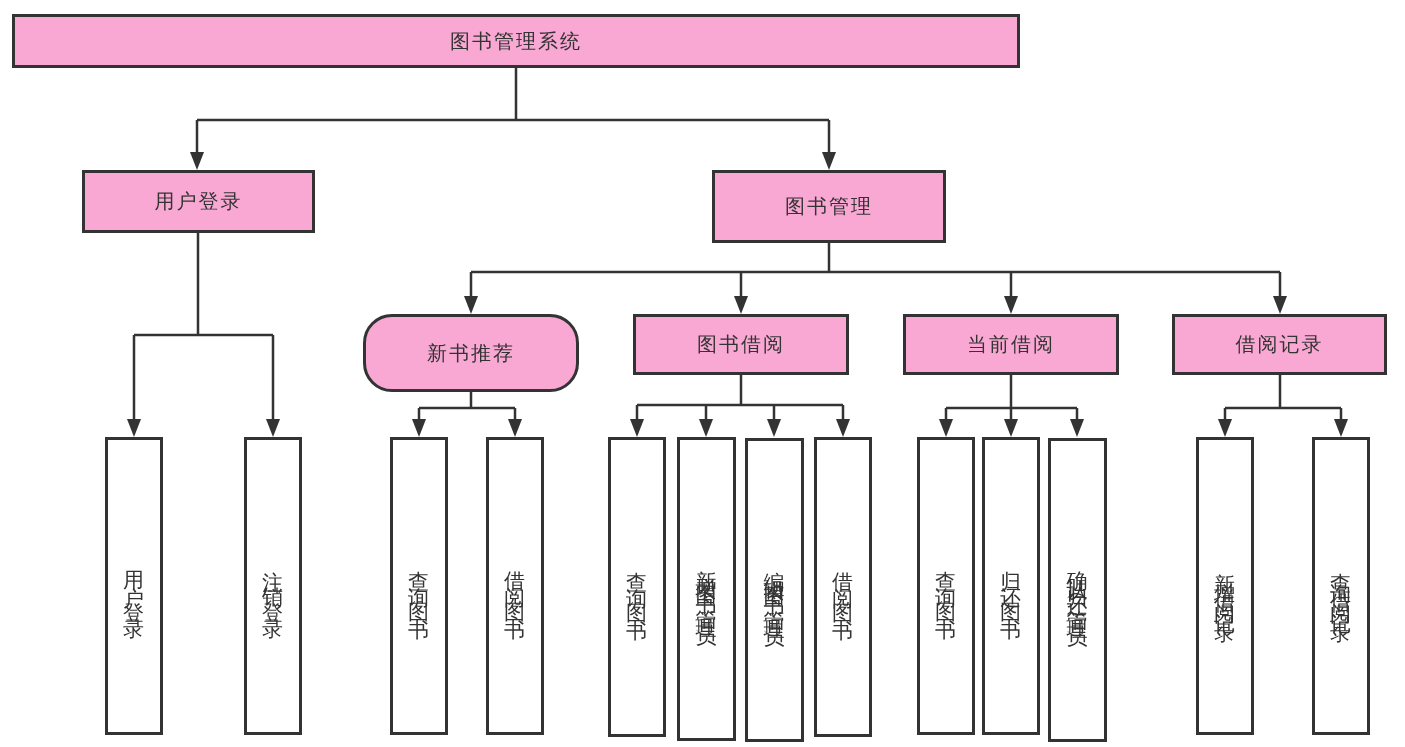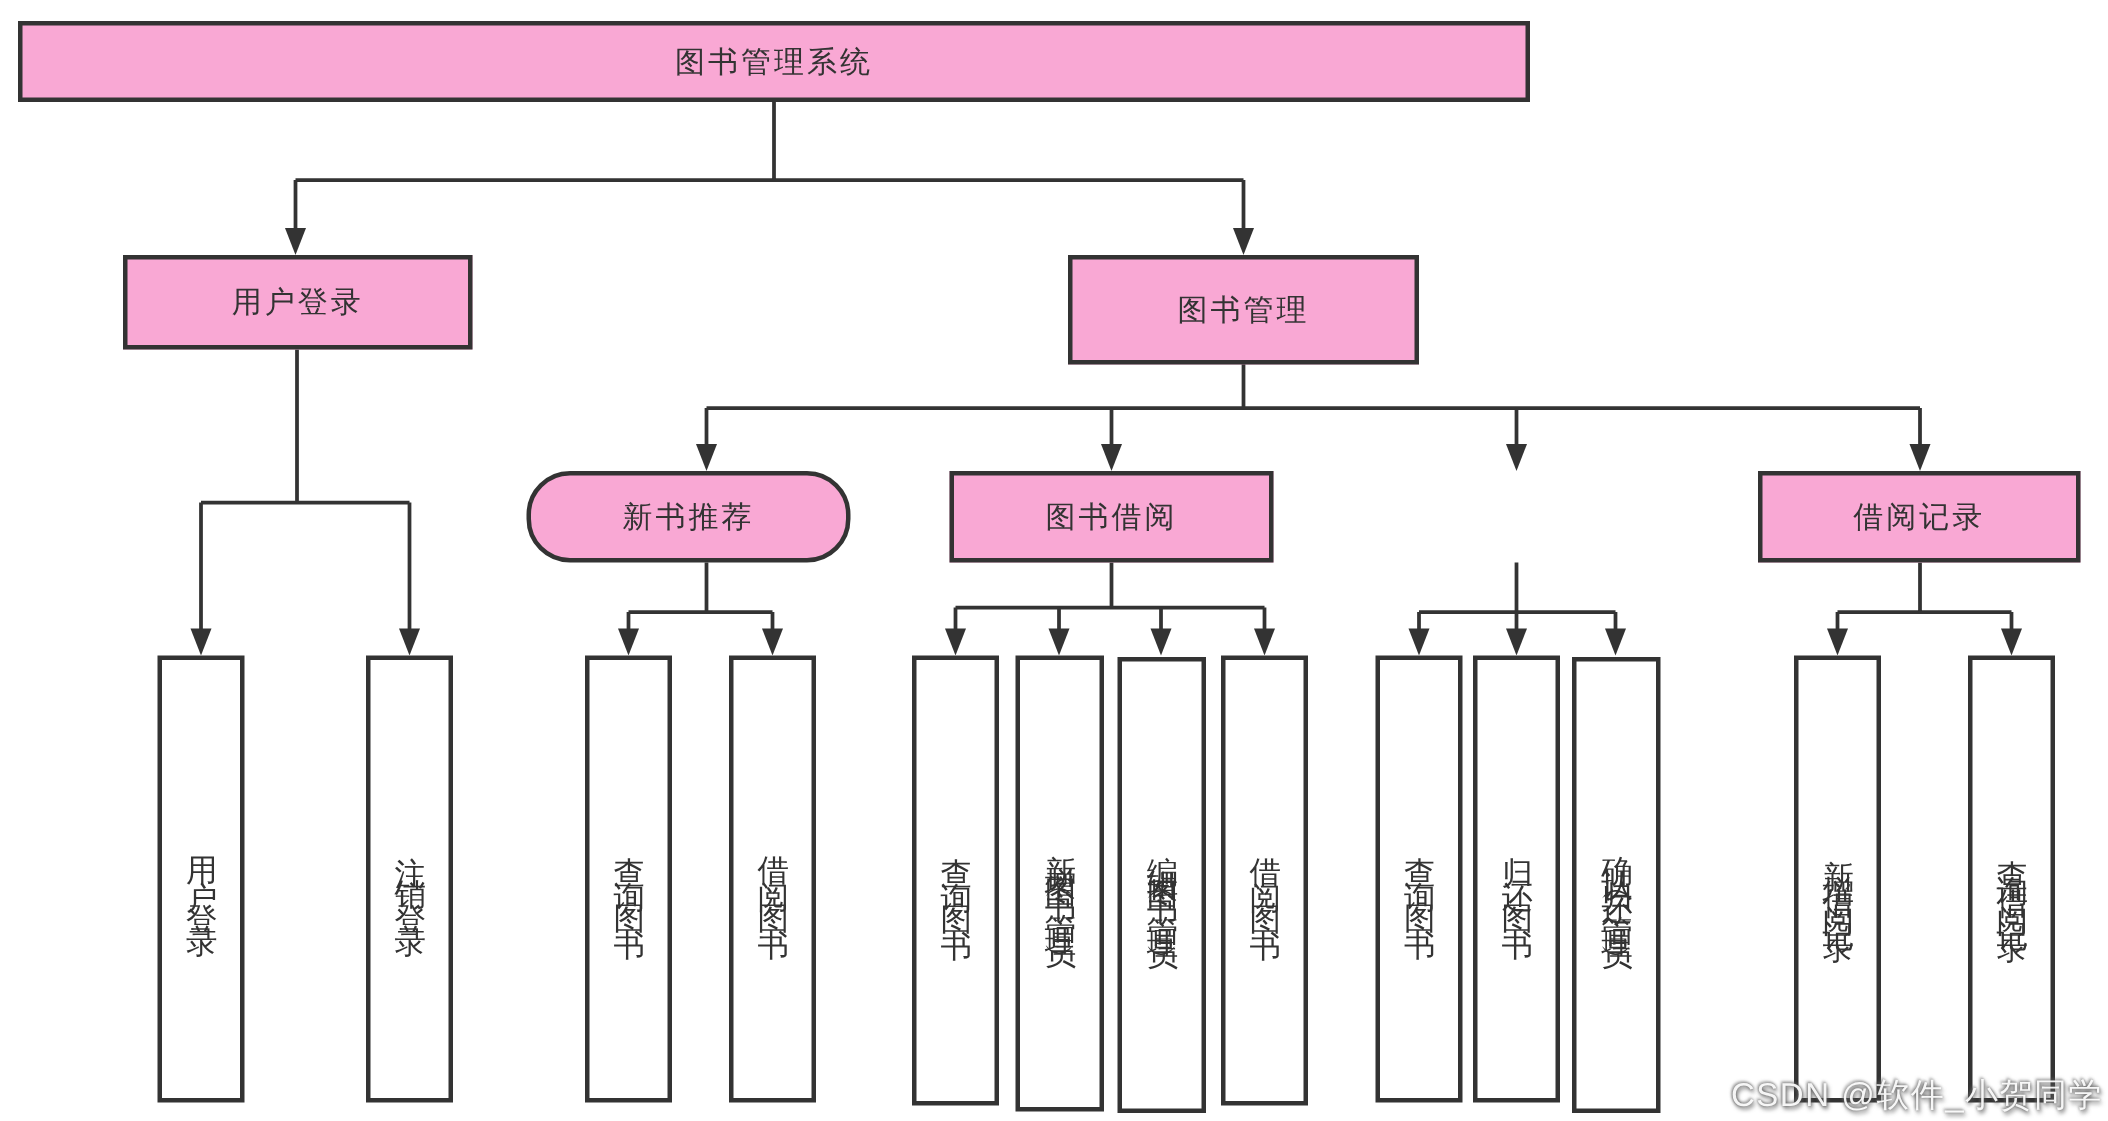--- a/index.html
+++ b/index.html
@@ -75,22 +75,23 @@
       <polygon points="1218,419 1232,419 1225,437"></polygon>
       <polygon points="1334,419 1348,419 1341,437"></polygon>
     </g>
   </svg>
 
   <div class="box" style="left:12px; top:14px; width:1008px; height:54px;">图书管理系统</div>
 
   <div class="box" style="left:82px; top:170px; width:233px; height:63px;">用户登录</div>
   <div class="box" style="left:712px; top:170px; width:234px; height:73px;">图书管理</div>
 
-  <div class="box" style="left:351px; top:314px; width:216px; height:61px;border-radius:29px;">新书推荐</div>
+  <div class="box" style="left:363px; top:314px; width:216px; height:78px;border-radius:29px;">新书推荐</div>
   <div class="box" style="left:633px; top:314px; width:216px; height:61px;">图书借阅</div>
+  <div class="box" style="left:903px; top:314px; width:216px; height:61px;">当前借阅</div>
   <div class="box" style="left:1172px; top:314px; width:215px; height:61px;">借阅记录</div>
 
   <div class="vbox" style="left:105px; top:437px; width:58px; height:298px;">
     <span class="vtext v4">用户登录</span>
   </div>
   <div class="vbox" style="left:244px; top:437px; width:58px; height:298px;">
     <span class="vtext v4">注销登录</span>
   </div>
 
   <div class="vbox" style="left:390px; top:437px; width:58px; height:298px;">
@@ -123,15 +124,14 @@
     <span class="vtext v9">确认归还（管理员）</span>
   </div>
 
   <div class="vbox" style="left:1196px; top:437px; width:58px; height:298px;">
     <span class="vtext v6">新增借阅记录</span>
   </div>
   <div class="vbox" style="left:1312px; top:437px; width:58px; height:298px;">
     <span class="vtext v6">查询借阅记录</span>
   </div>
 
-  <div class="watermark">CSDN @软件_小贺同学</div>
 
 </div>
 
 </body></html>

